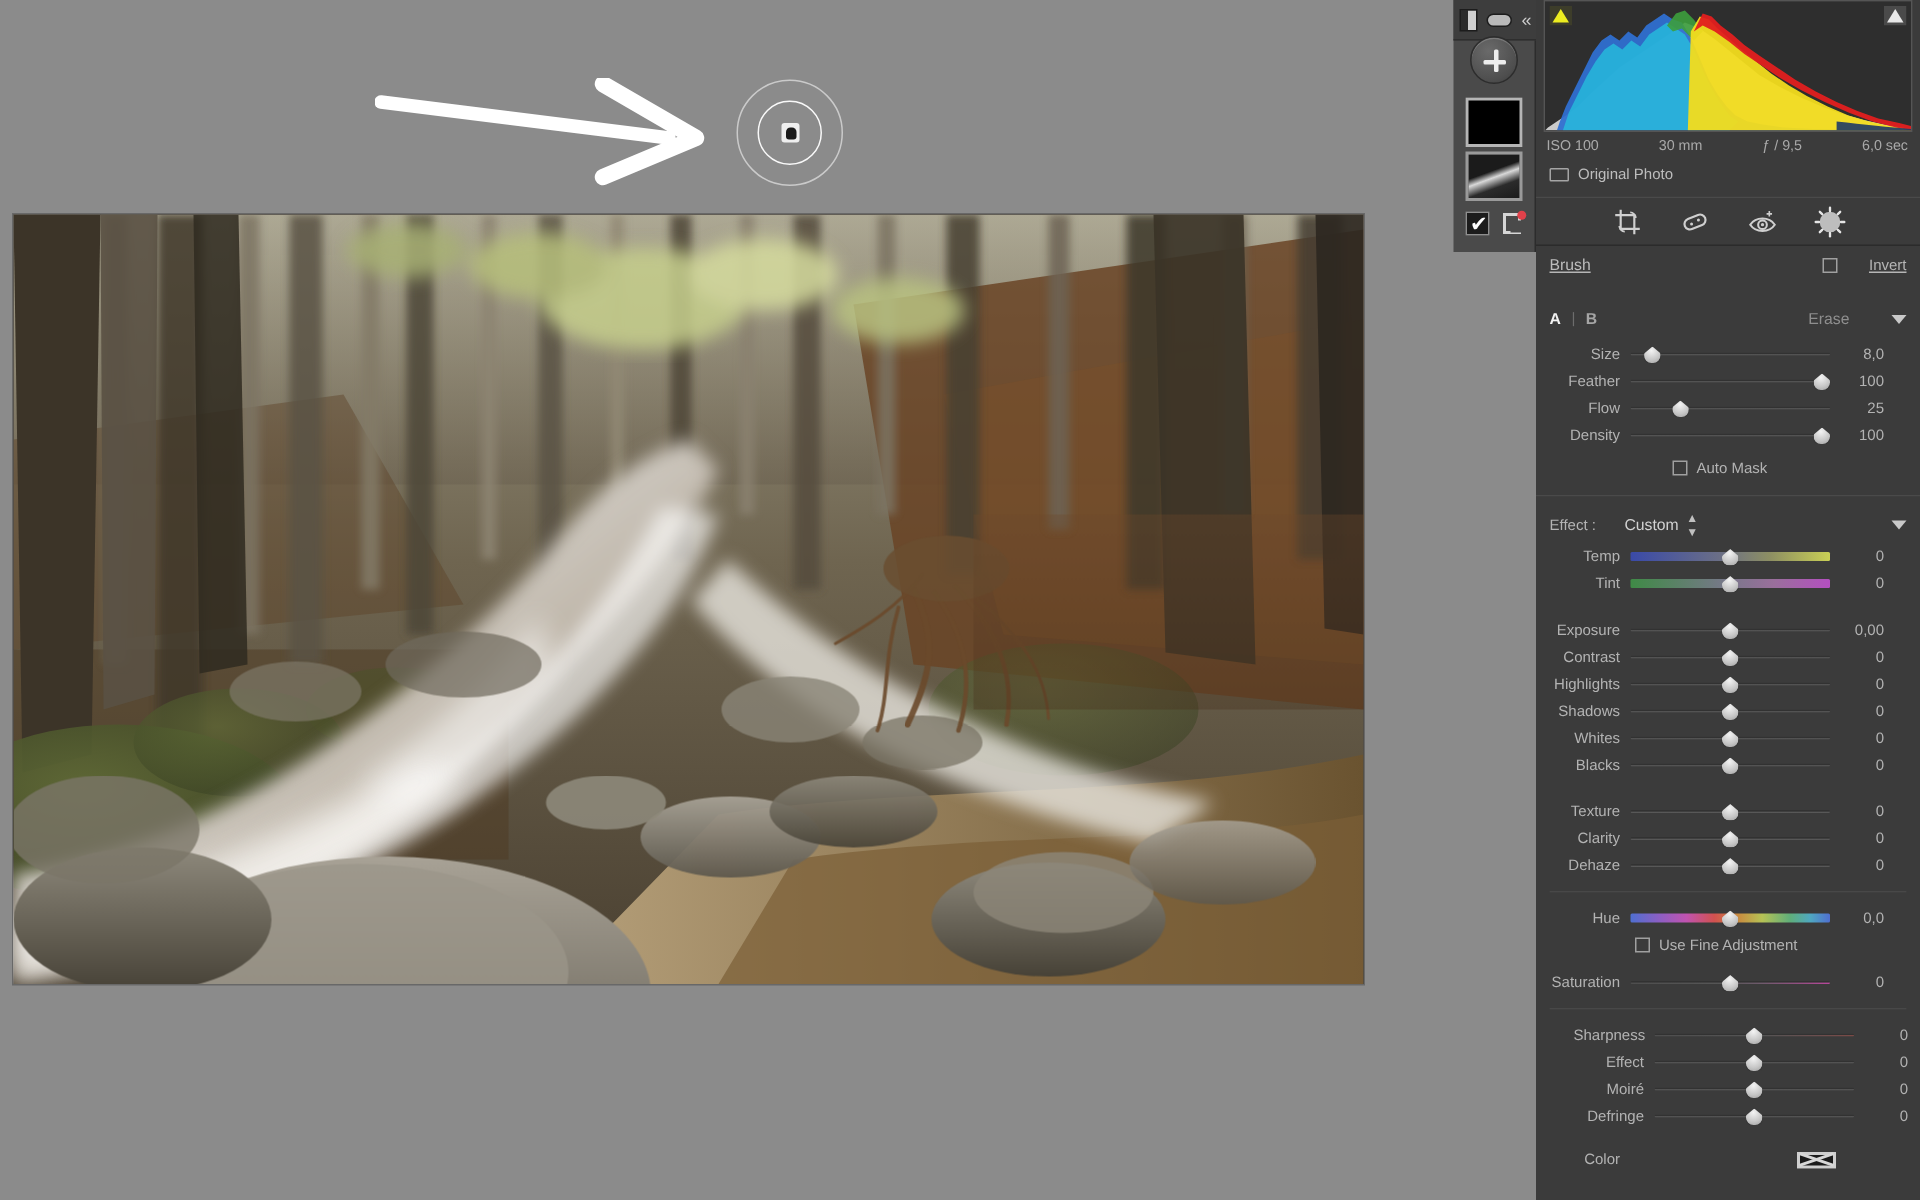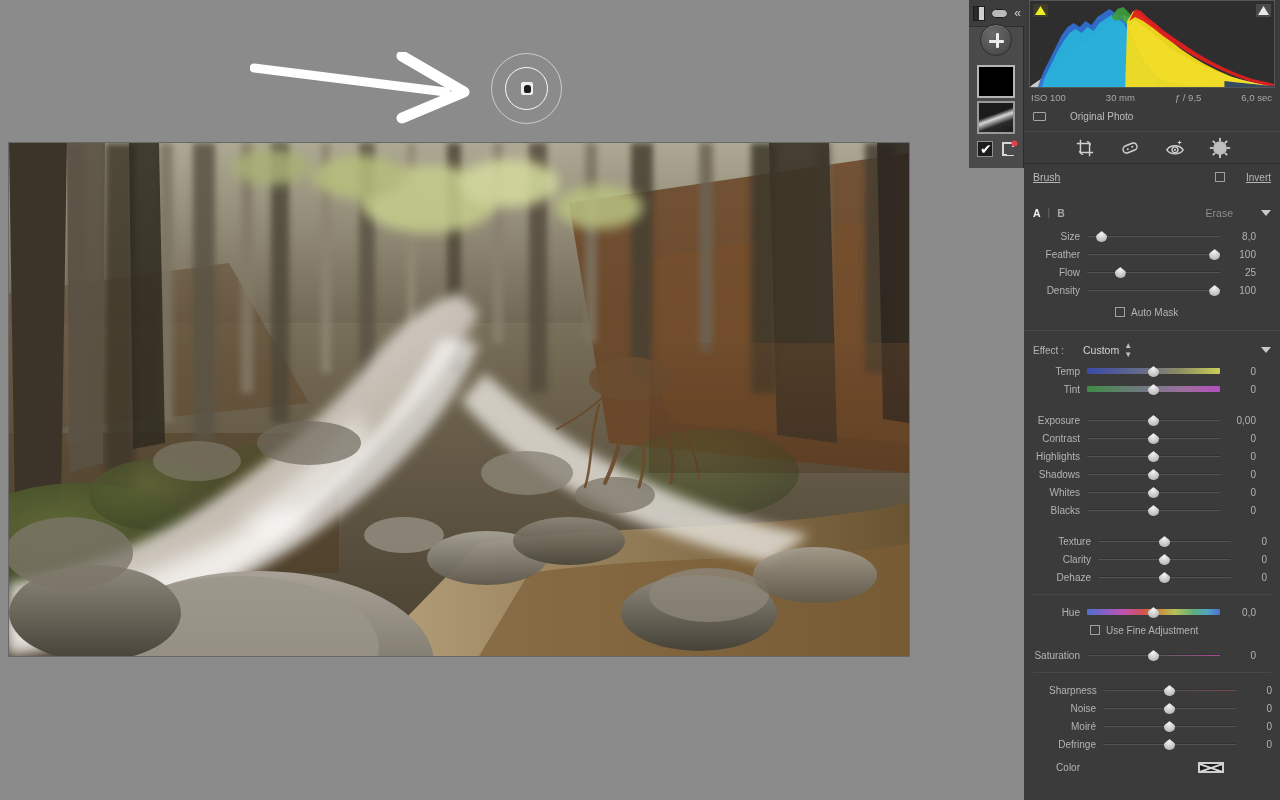--- a/index.html
+++ b/index.html
@@ -126,21 +126,21 @@
   #hist-corner-l { left:3px; }
   #hist-corner-r { right:3px; }
 
   #hist-meta {
     display:flex; justify-content:space-between;
     padding:4px 8px 0 7px; font-size:9.5px; color:#a9a9a9;
   }
   #hist-meta span { white-space:nowrap; }
 
   #original-photo-row {
-    display:flex; align-items:center; gap:24px;
+    display:flex; align-items:center; gap:6px;
     padding:8px 0 0 9px; font-size:10px; color:#bdbdbd;
   }
   .rect-icon { width:13px; height:9px; border:1px solid #a5a5a5; border-radius:1px; }
 
   .panel-div { height:1px; background:#2b2b2b; border-bottom:1px solid #4a4a4a; margin-top:9px; }
 
   
   #tool-row {
     height:32px; display:flex; align-items:center; justify-content:center; gap:21px;
     background:#3b3b3b; border-bottom:1px solid #2b2b2b;
@@ -195,21 +195,21 @@
 
   #effect-row { display:flex; align-items:center; padding:0 9px; height:20px; margin-top:9px;}
   #effect-label { font-size:10px; color:#b4b4b4; }
   #effect-value { font-size:10.5px; color:#d2d2d2; margin-left:19px; }
   .updown { display:inline-block; margin-left:5px; font-size:8px; color:#c0c0c0; line-height:9px; vertical-align:1px;}
   #effect-tri { margin-left:auto; }
 
   .center-chk-row { display:flex; align-items:center; gap:6px; padding-left:82px; height:18px;}
   .center-chk-row .lbl { font-size:10px; color:#b3b3b3; }
 
-  #color-row { display:flex; align-items:flex-start; padding:0 9px; height:22px; margin-top:9px;}
+  #color-row { display:flex; align-items:center; padding:0 9px; height:22px; margin-top:9px;}
   #color-label { width:47px; text-align:right; font-size:10px; color:#b3b3b3;}
   #color-swatch {
     margin-left:auto; margin-right:47px; width:26px; height:11px;
     background:#1b1b1b; border:2px solid #cfcfcf; position:relative;
   }
   #color-swatch:before, #color-swatch:after {
     content:""; position:absolute; left:-1px; top:50%; width:calc(100% + 2px); height:2px;
     background:#d8d8d8; transform-origin:center;
   }
   #color-swatch:before { transform:translateY(-50%) rotate(19deg); }
@@ -620,21 +620,21 @@
         <span class="strack">
             <span class="sline"></span>
             <span class="knob" style="left:50%"></span>
           </span>
         <span class="sval">0</span>
       </div>
     </div>
 
     <div class="sec-gap"></div>
 
-    <div style="padding:0 20px">
+    <div style="padding:0 9px">
       <div class="srow">
         <span class="slabel">Texture</span>
         <span class="strack">
             <span class="sline"></span>
             <span class="knob" style="left:50%"></span>
           </span>
         <span class="sval">0</span>
       </div>
       <div class="srow">
         <span class="slabel">Clarity</span>
@@ -684,21 +684,21 @@
     <div style="padding:0 25px">
       <div class="srow">
         <span class="slabel">Sharpness</span>
         <span class="strack">
             <span class="sline grad-sharp"></span>
             <span class="knob" style="left:50%"></span>
           </span>
         <span class="sval">0</span>
       </div>
       <div class="srow">
-        <span class="slabel">Noise</span>
+        <span class="slabel">Effect</span>
         <span class="strack">
             <span class="sline"></span>
             <span class="knob" style="left:50%"></span>
           </span>
         <span class="sval">0</span>
       </div>
       <div class="srow">
         <span class="slabel">Moiré</span>
         <span class="strack">
             <span class="sline"></span>

